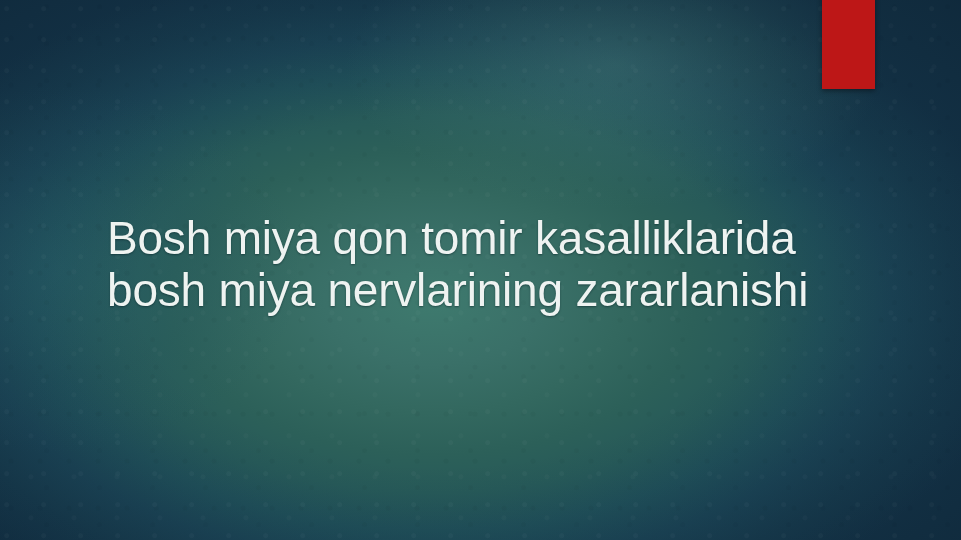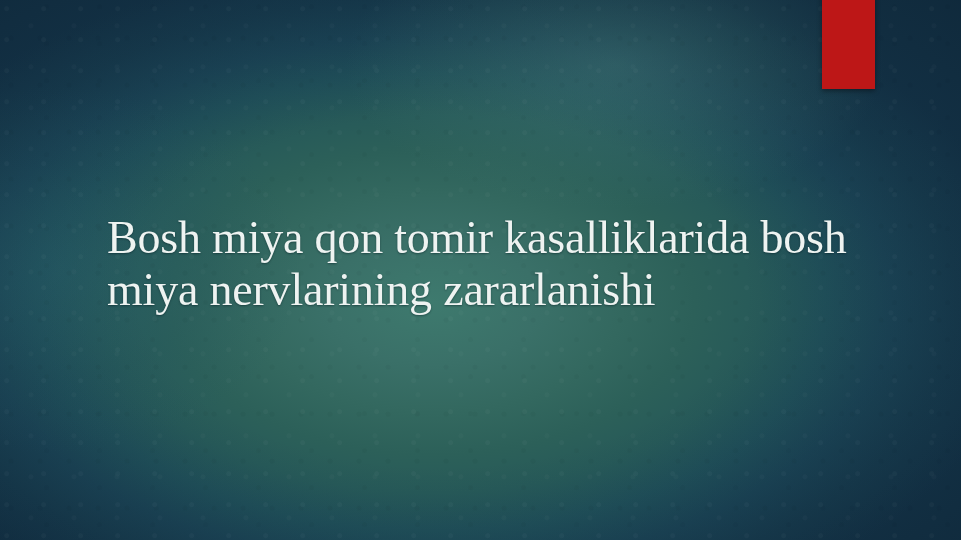--- a/index.html
+++ b/index.html
@@ -101,21 +101,21 @@
   
   .title-block {
     position: absolute;
     left: 107px;
     top: 212px;
     width: 770px;
   }
 
   .title-text {
     margin: 0;
-    font-family: Liberation Serif, serif;
+    font-family: Liberation Sans, sans-serif;
     font-weight: 400;
     font-size: 46px;
     line-height: 52px;
     letter-spacing: -0.2px;
     color: #eef3f1;
     text-shadow: 0 1px 2px rgba(0, 24, 30, 0.45);
     white-space: pre-line;
   }
 </style>
 </head>

